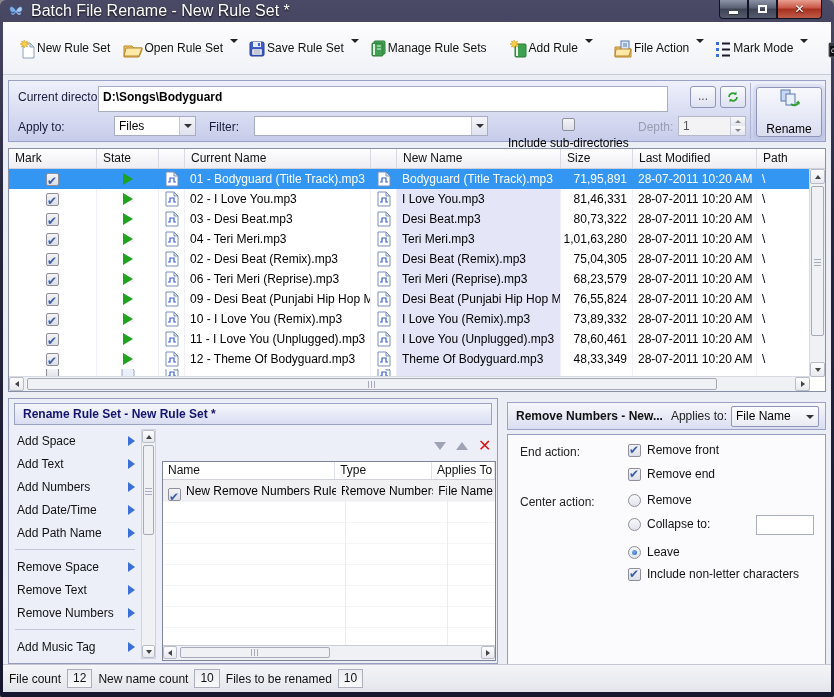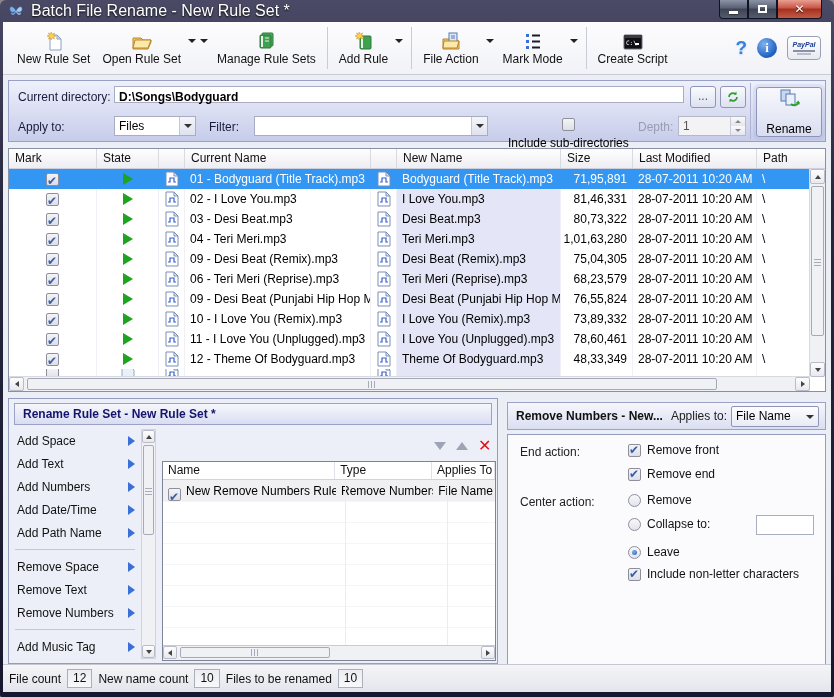--- a/index.html
+++ b/index.html
@@ -15,21 +15,21 @@
   .winbtn.min { border-radius:0 0 0 4px; }
   .winbtn.close { width:45px; background:linear-gradient(#E8A091,#C75545 45%,#A52F1E 50%,#C05B49); border-radius:0 0 4px 0; font-weight:bold; }
   .glyph-min { width:9px; height:3px; background:#fff; margin-top:6px; box-shadow:0 1px 1px #333;}
   .glyph-max { width:9px; height:8px; border:2px solid #fff; }
   .glyph-close { font-size:12px; font-weight:bold; text-shadow:0 1px 1px #400;}
 
   .client { position:absolute; left:3px; top:22px; width:828px; height:670px; background:#ECEEF6; }
 
   
   .toolbar { position:absolute; left:0; top:0; width:828px; height:53px; background:linear-gradient(#FDFDFE,#F1F2F7); border-bottom:1px solid #C9CBD6; display:flex; align-items:center; padding:2px 6px 2px 8px; }
-  .tb-btn { display:flex; flex-direction:column; align-items:center; justify-content:center; height:46px; padding:2px 5px; border:1px solid transparent; border-radius:3px; cursor:default; }
+  .tb-btn { display:flex; flex-direction:row; align-items:center; justify-content:center; height:46px; padding:2px 5px; border:1px solid transparent; border-radius:3px; cursor:default; }
   .tb-btn .ico { height:22px; display:flex; align-items:flex-end; }
   .tb-btn .lbl { font-size:12px; color:#111; white-space:nowrap; line-height:16px; }
   .tb-wrap { display:flex; align-items:center; }
   .dd-arrow { width:0; height:0; border-left:4px solid transparent; border-right:4px solid transparent; border-top:4px solid #222; margin:0 3px 14px 1px; }
   .tb-sep { width:1px; height:42px; background:#C9CBD6; margin:0 5px; }
   .tb-right { margin-left:auto; display:flex; align-items:center; gap:10px; padding-right:4px; }
   .help-q { font-size:19px; font-weight:bold; color:#3A7FD8; text-shadow:0 1px 2px #BCD6F2; }
   .info-i { width:20px; height:20px; border-radius:50%; background:radial-gradient(circle at 35% 30%,#7FB2F0,#1F5FBF 70%); color:#fff; font-weight:bold; font-size:13px; display:flex; align-items:center; justify-content:center; font-family:"Liberation Serif",serif; }
   .paypal { width:34px; height:24px; border:1px solid #9AA0B8; border-radius:4px; background:linear-gradient(#FFF,#E8EAF2); display:flex; flex-direction:column; align-items:center; justify-content:center; }
   .paypal .pp-text { font-size:7px; font-weight:bold; font-style:italic; color:#1B3D92; line-height:8px; }
@@ -169,20 +169,33 @@
         <div class="tb-btn">
           <span class="ico">
             <svg width="22" height="20" viewBox="0 0 22 20">
                 <path d="M2 7h8l2 2h8v2l-3 7H2z" fill="#F5CB6E" stroke="#B8862A"></path>
                 <path d="M4 9h16l-3 8H2z" fill="#FFE9A8" stroke="#B8862A"></path>
               </svg>
           </span>
           <span class="lbl">Open Rule Set</span>
         </div>
         <span class="dd-arrow"></span>
+        <div class="tb-btn">
+          <span class="ico">
+            <svg width="20" height="20" viewBox="0 0 20 20">
+                <rect x="3" y="3" width="14" height="14" rx="1.5" fill="#3F5FD0" stroke="#2A3F90"></rect>
+                <rect x="6" y="3" width="8" height="5" fill="#E8ECF8"></rect>
+                <rect x="11" y="4" width="2" height="3" fill="#3F5FD0"></rect>
+                <rect x="5" y="10" width="10" height="6" fill="#fff" stroke="#2A3F90" stroke-width="0.5"></rect>
+                <line x1="6.5" y1="12" x2="13.5" y2="12" stroke="#8A90B0"></line>
+                <line x1="6.5" y1="14" x2="13.5" y2="14" stroke="#8A90B0"></line>
+              </svg>
+          </span>
+          <span class="lbl">Save Rule Set</span>
+        </div>
         <span class="dd-arrow"></span>
         <div class="tb-btn">
           <span class="ico">
             <svg width="20" height="20" viewBox="0 0 20 20">
                 <rect x="6" y="2" width="11" height="13" rx="1" fill="#4FAE5C" stroke="#2C7A38"></rect>
                 <rect x="4" y="4" width="11" height="13" rx="1" fill="#3FA04F" stroke="#2C7A38"></rect>
                 <rect x="5" y="5" width="2" height="11" fill="#E8F4EA"></rect>
                 <line x1="9" y1="7" x2="13" y2="7" stroke="#E8F4EA"></line>
                 <line x1="9" y1="10" x2="13" y2="10" stroke="#E8F4EA"></line>
               </svg>
@@ -252,21 +265,21 @@
         <div class="paypal">
           <span class="pp-text">PayPal</span>
           <span class="pp-stripe"></span>
           <span class="pp-stripe s2"></span>
         </div>
       </div>
     </div>
 
     <div class="dirpanel">
       <span class="dp-label" style="left:9px; top:6px;">Current directory:</span>
-      <div class="dp-field dirvalue" style="left:105px; top:5px; width:570px; height:17px;">D:\Songs\Bodyguard</div>
+      <div class="dp-field dirvalue" style="left:89px; top:5px; width:570px; height:26px;">D:\Songs\Bodyguard</div>
       <div class="mini-btn" style="left:681px; top:5px; width:26px; height:22px; color:#555;">...</div>
       <div class="mini-btn" style="left:711px; top:5px; width:26px; height:22px;">
         <svg width="14" height="14" viewBox="0 0 14 14" style="margin:3px auto 0;">
             <path d="M3 7a4 4 0 0 1 7-2.5" fill="none" stroke="#2FA02F" stroke-width="1.6"></path>
             <path d="M10.5 1.5v3h-3z" fill="#2FA02F"></path>
             <path d="M11 7a4 4 0 0 1-7 2.5" fill="none" stroke="#2FA02F" stroke-width="1.6"></path>
             <path d="M3.5 12.5v-3h3z" fill="#2FA02F"></path>
           </svg>
       </div>
       <span class="dp-label" style="left:9px; top:36px;">Apply to:</span>
@@ -439,21 +452,21 @@
             <div class="c w-state">
               <span class="play"></span>
             </div>
             <div class="c w-ico">
               <svg width="14" height="16" viewBox="0 0 14 16">
                 <path d="M1 1h8l4 4v10H1z" fill="#fff" stroke="#7A8FB8"></path>
                 <path d="M9 1l4 4H9z" fill="#DCE6F4" stroke="#7A8FB8"></path>
                 <path d="M3 11h2V7h4v4h2" fill="none" stroke="#3A5FD0" stroke-width="1.2"></path>
               </svg>
             </div>
-            <div class="c w-cur">09 - Desi Beat (Remix).mp3</div>
+            <div class="c w-cur">02 - Desi Beat (Remix).mp3</div>
             <div class="c w-ico">
               <svg width="14" height="16" viewBox="0 0 14 16">
                 <path d="M1 1h8l4 4v10H1z" fill="#fff" stroke="#7A8FB8"></path>
                 <path d="M9 1l4 4H9z" fill="#DCE6F4" stroke="#7A8FB8"></path>
                 <path d="M3 11h2V7h4v4h2" fill="none" stroke="#3A5FD0" stroke-width="1.2"></path>
               </svg>
             </div>
             <div class="c w-new">Desi Beat (Remix).mp3</div>
             <div class="c w-size">75,04,305</div>
             <div class="c w-mod">28-07-2011 10:20 AM</div>

